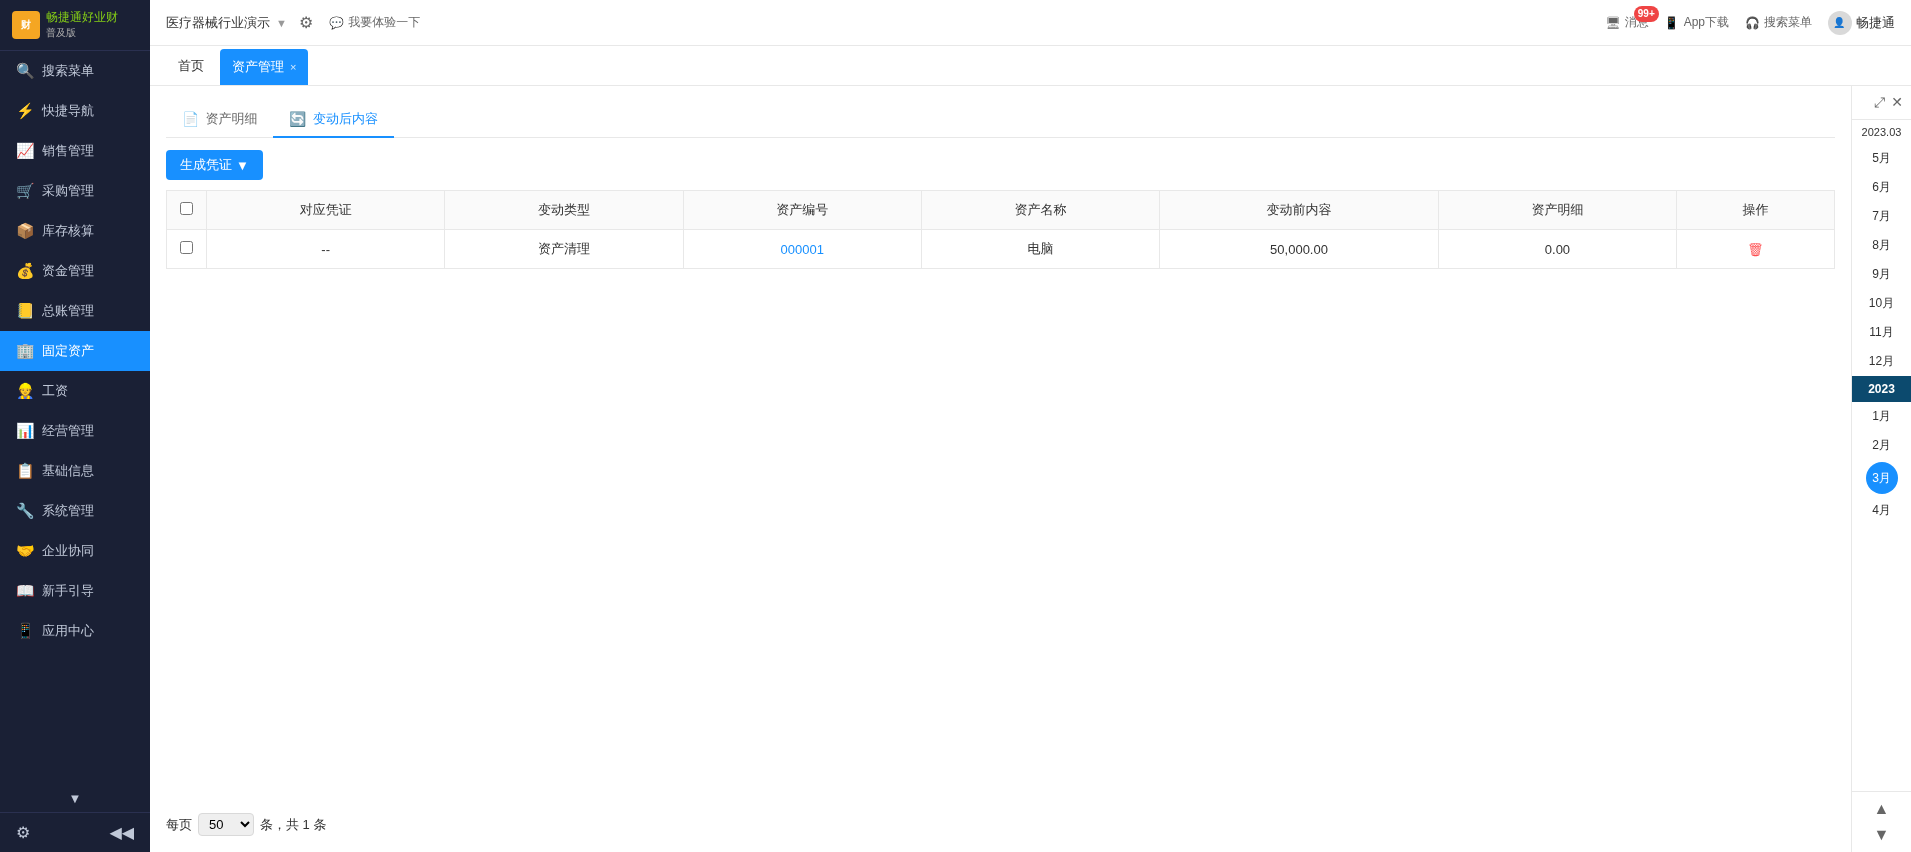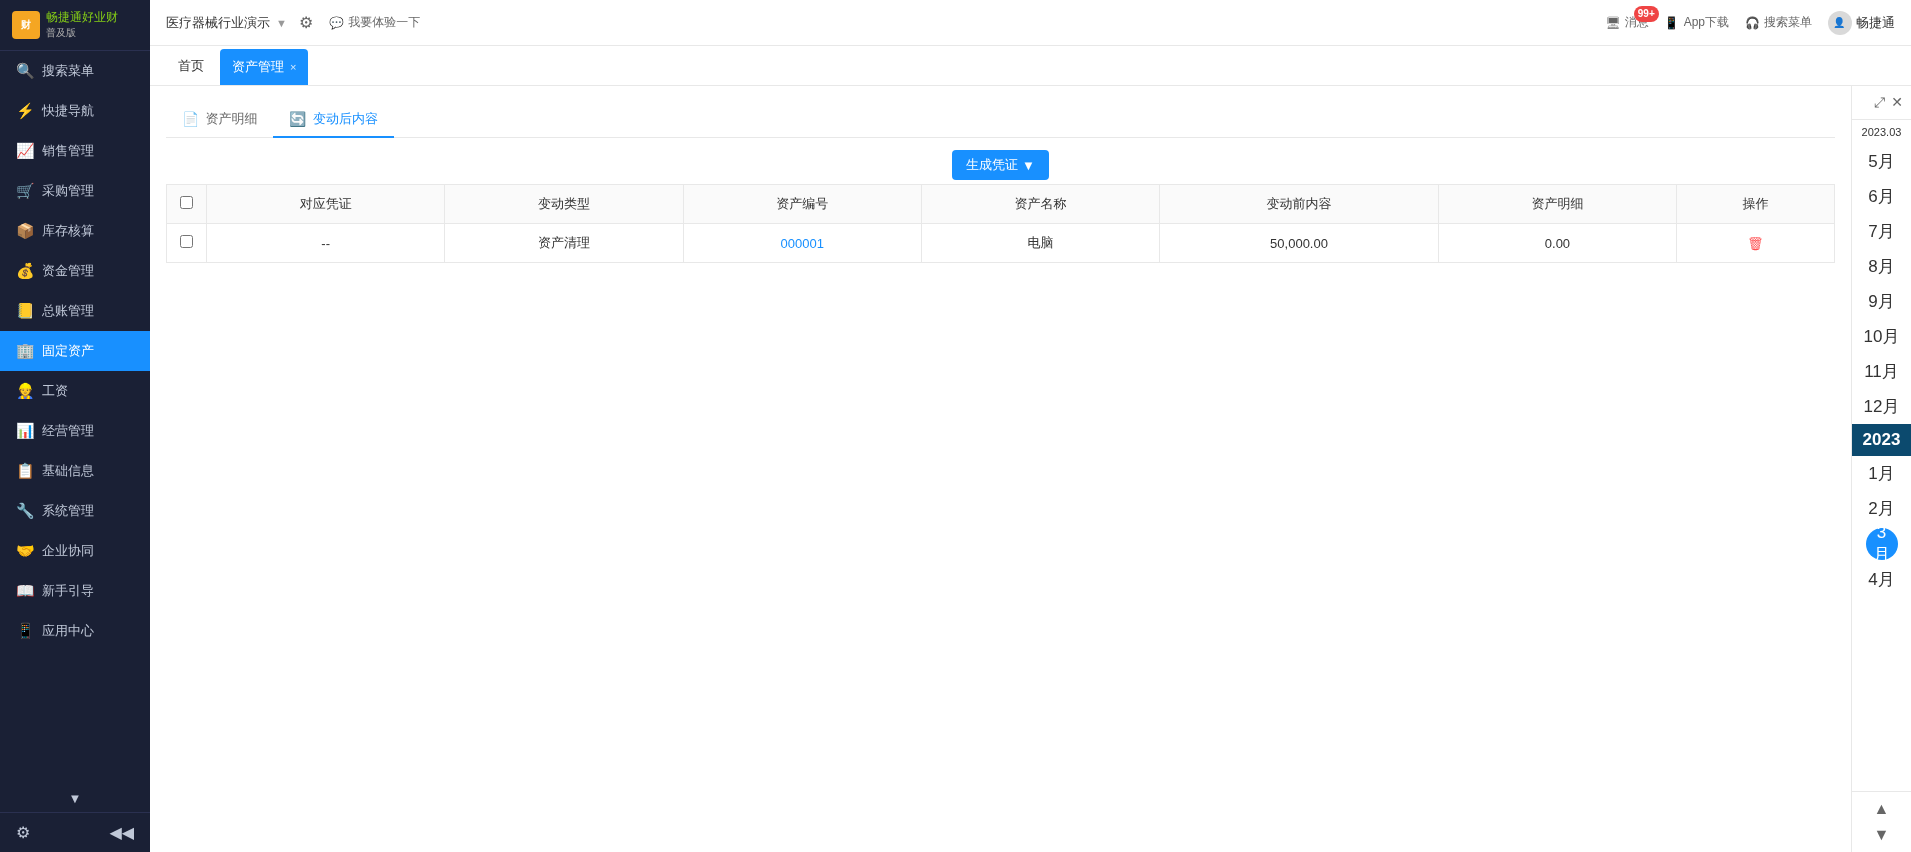--- a/index.html
+++ b/index.html
@@ -182,22 +182,22 @@
     }
     .sub-tab.active {
       color: #1890ff;
       border-bottom: 2px solid #1890ff;
     }
     .sub-tab-icon { font-size: 14px; }
 
     
     .table-toolbar {
       display: flex;
-      justify-content: center;
-      margin-bottom: 4px;
+      justify-content: flex-start;
+      margin-bottom: 10px;
     }
     .btn-generate {
       background: #1890ff;
       color: #fff;
       border: none;
       border-radius: 4px;
       padding: 6px 14px;
       font-size: 13px;
       cursor: pointer;
       display: flex; align-items: center; gap: 4px;
@@ -280,21 +280,21 @@
       overflow-y: auto;
       display: flex;
       flex-direction: column;
     }
     .month-list::-webkit-scrollbar { width: 3px; }
     .month-list::-webkit-scrollbar-thumb { background: #ddd; }
 
     .month-item {
       text-align: center;
       padding: 6px 4px;
-      font-size: 17px;
+      font-size: 12px;
       color: #333;
       cursor: pointer;
     }
     .month-item.current-year {
       background: #0c4a6e;
       color: #fff;
       border-radius: 0;
       font-weight: bold;
     }
     .month-item.active {
@@ -502,20 +502,30 @@
               <td>50,000.00</td>
               <td>0.00</td>
               <td>
                 <span class="delete-icon">🗑</span>
               </td>
             </tr>
           </tbody>
         </table>
       </div>
 
+      <div class="pagination">
+        <span>每页</span>
+        <select>
+          <option>50</option>
+          <option>10</option>
+          <option>20</option>
+          <option>100</option>
+        </select>
+        <span>条，共 1 条</span>
+      </div>
     </div>
 
     <div class="right-panel">
       <div class="right-panel-header">
         <span class="right-panel-icon">⤢</span>
         <span class="right-panel-icon">✕</span>
       </div>
 
       <div class="year-label">2023.03</div>
 

